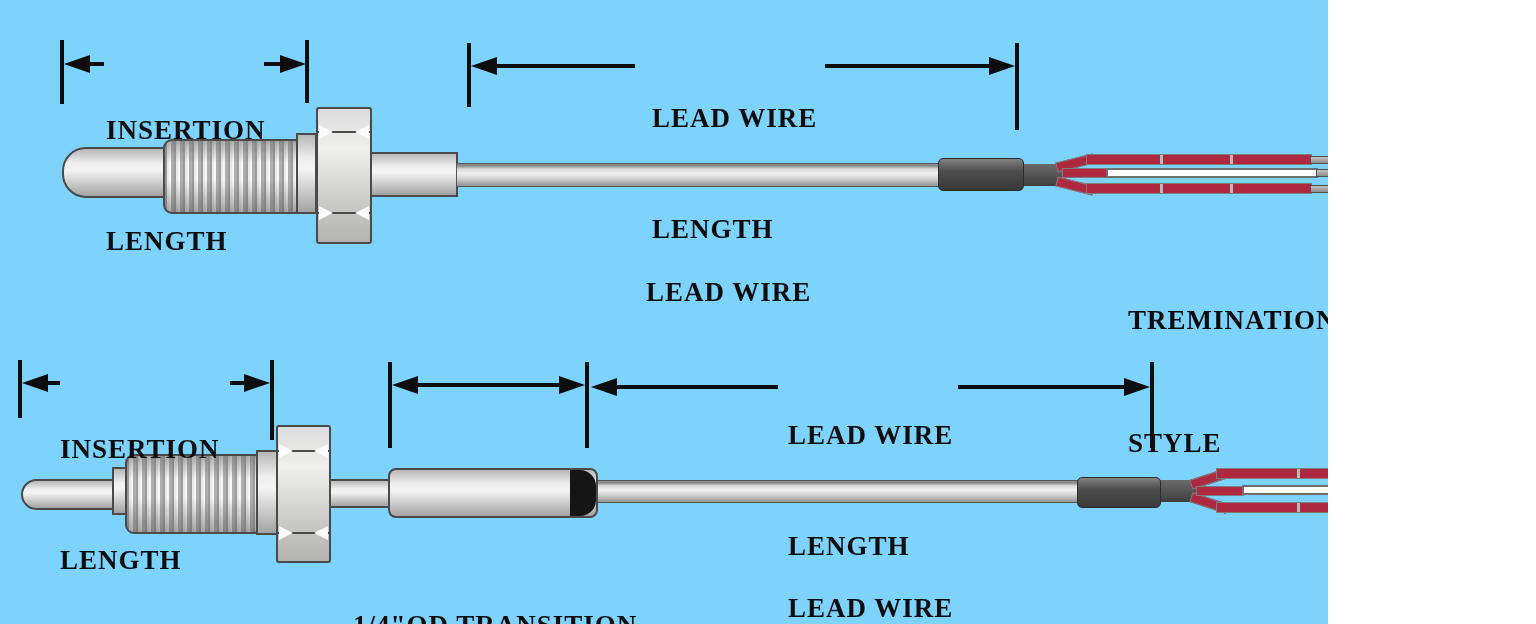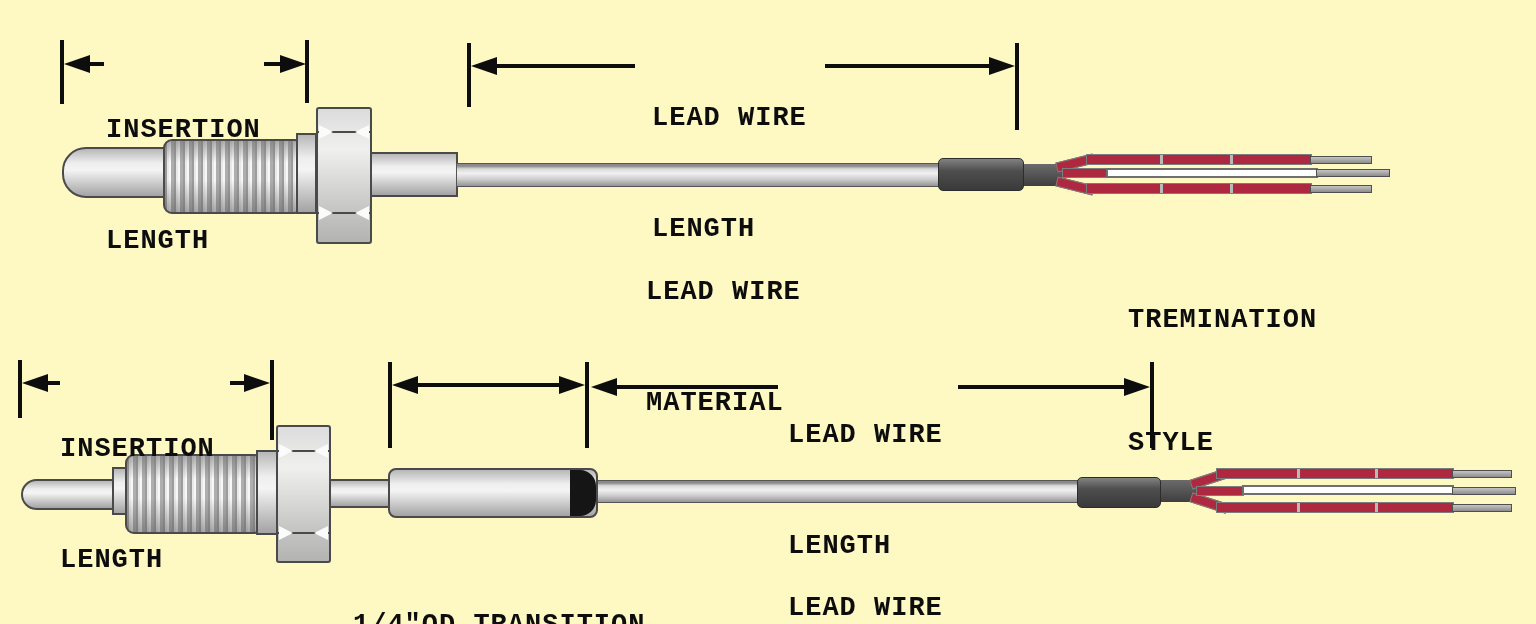--- a/index.html
+++ b/index.html
@@ -1,17 +1,17 @@
 <!DOCTYPE html>
 <html><head>
 <meta charset="utf-8">
 <style>
   html,body{margin:0;padding:0;background:#ffffff;}
-  .canvas{position:relative;width:1536px;height:624px;background:#fef9c3;overflow:hidden;
-          font-family:Liberation Mono, monospace;}
+  .canvas{position:relative;width:1328px;height:624px;background:#7dd3fc;overflow:hidden;
+          font-family:Liberation Serif, serif;}
   .canvas .abs{position:absolute;}
   
   .vbar{width:4px;background:#0d0d0d;}
   .hl{height:4px;background:#0d0d0d;}
   .ah-l{width:0;height:0;border-style:solid;border-width:9px 26px 9px 0;
         border-color:transparent #0d0d0d transparent transparent;}
   .ah-r{width:0;height:0;border-style:solid;border-width:9px 0 9px 26px;
         border-color:transparent transparent transparent #0d0d0d;}
   
   .lbl{font-weight:700;font-size:27px;letter-spacing:1px;color:#0d0d0d;line-height:37px;white-space:pre;}
@@ -93,21 +93,20 @@
     <div class="abs hl" style="left:495px;top:64px;width:140px;"></div>
     <div class="abs hl" style="left:825px;top:64px;width:166px;"></div>
     <div class="abs ah-r" style="left:989px;top:57px;"></div>
     <div class="abs lbl" style="left:652px;top:26px;">
       <span>LEAD WIRE</span>
       <span>LENGTH</span>
     </div>
 
     <div class="abs lbl" style="left:646px;top:200px;">
       <span>LEAD WIRE</span>
-      <span>MATERIAL</span>
     </div>
     <div class="abs lbl tall" style="left:1128px;top:218px;">
       <span>TREMINATION</span>
       <span>STYLE</span>
     </div>
   </div>
 
   <div>
 
     <div class="abs metal" style="left:328px;top:479px;width:62px;height:29px;"></div>

